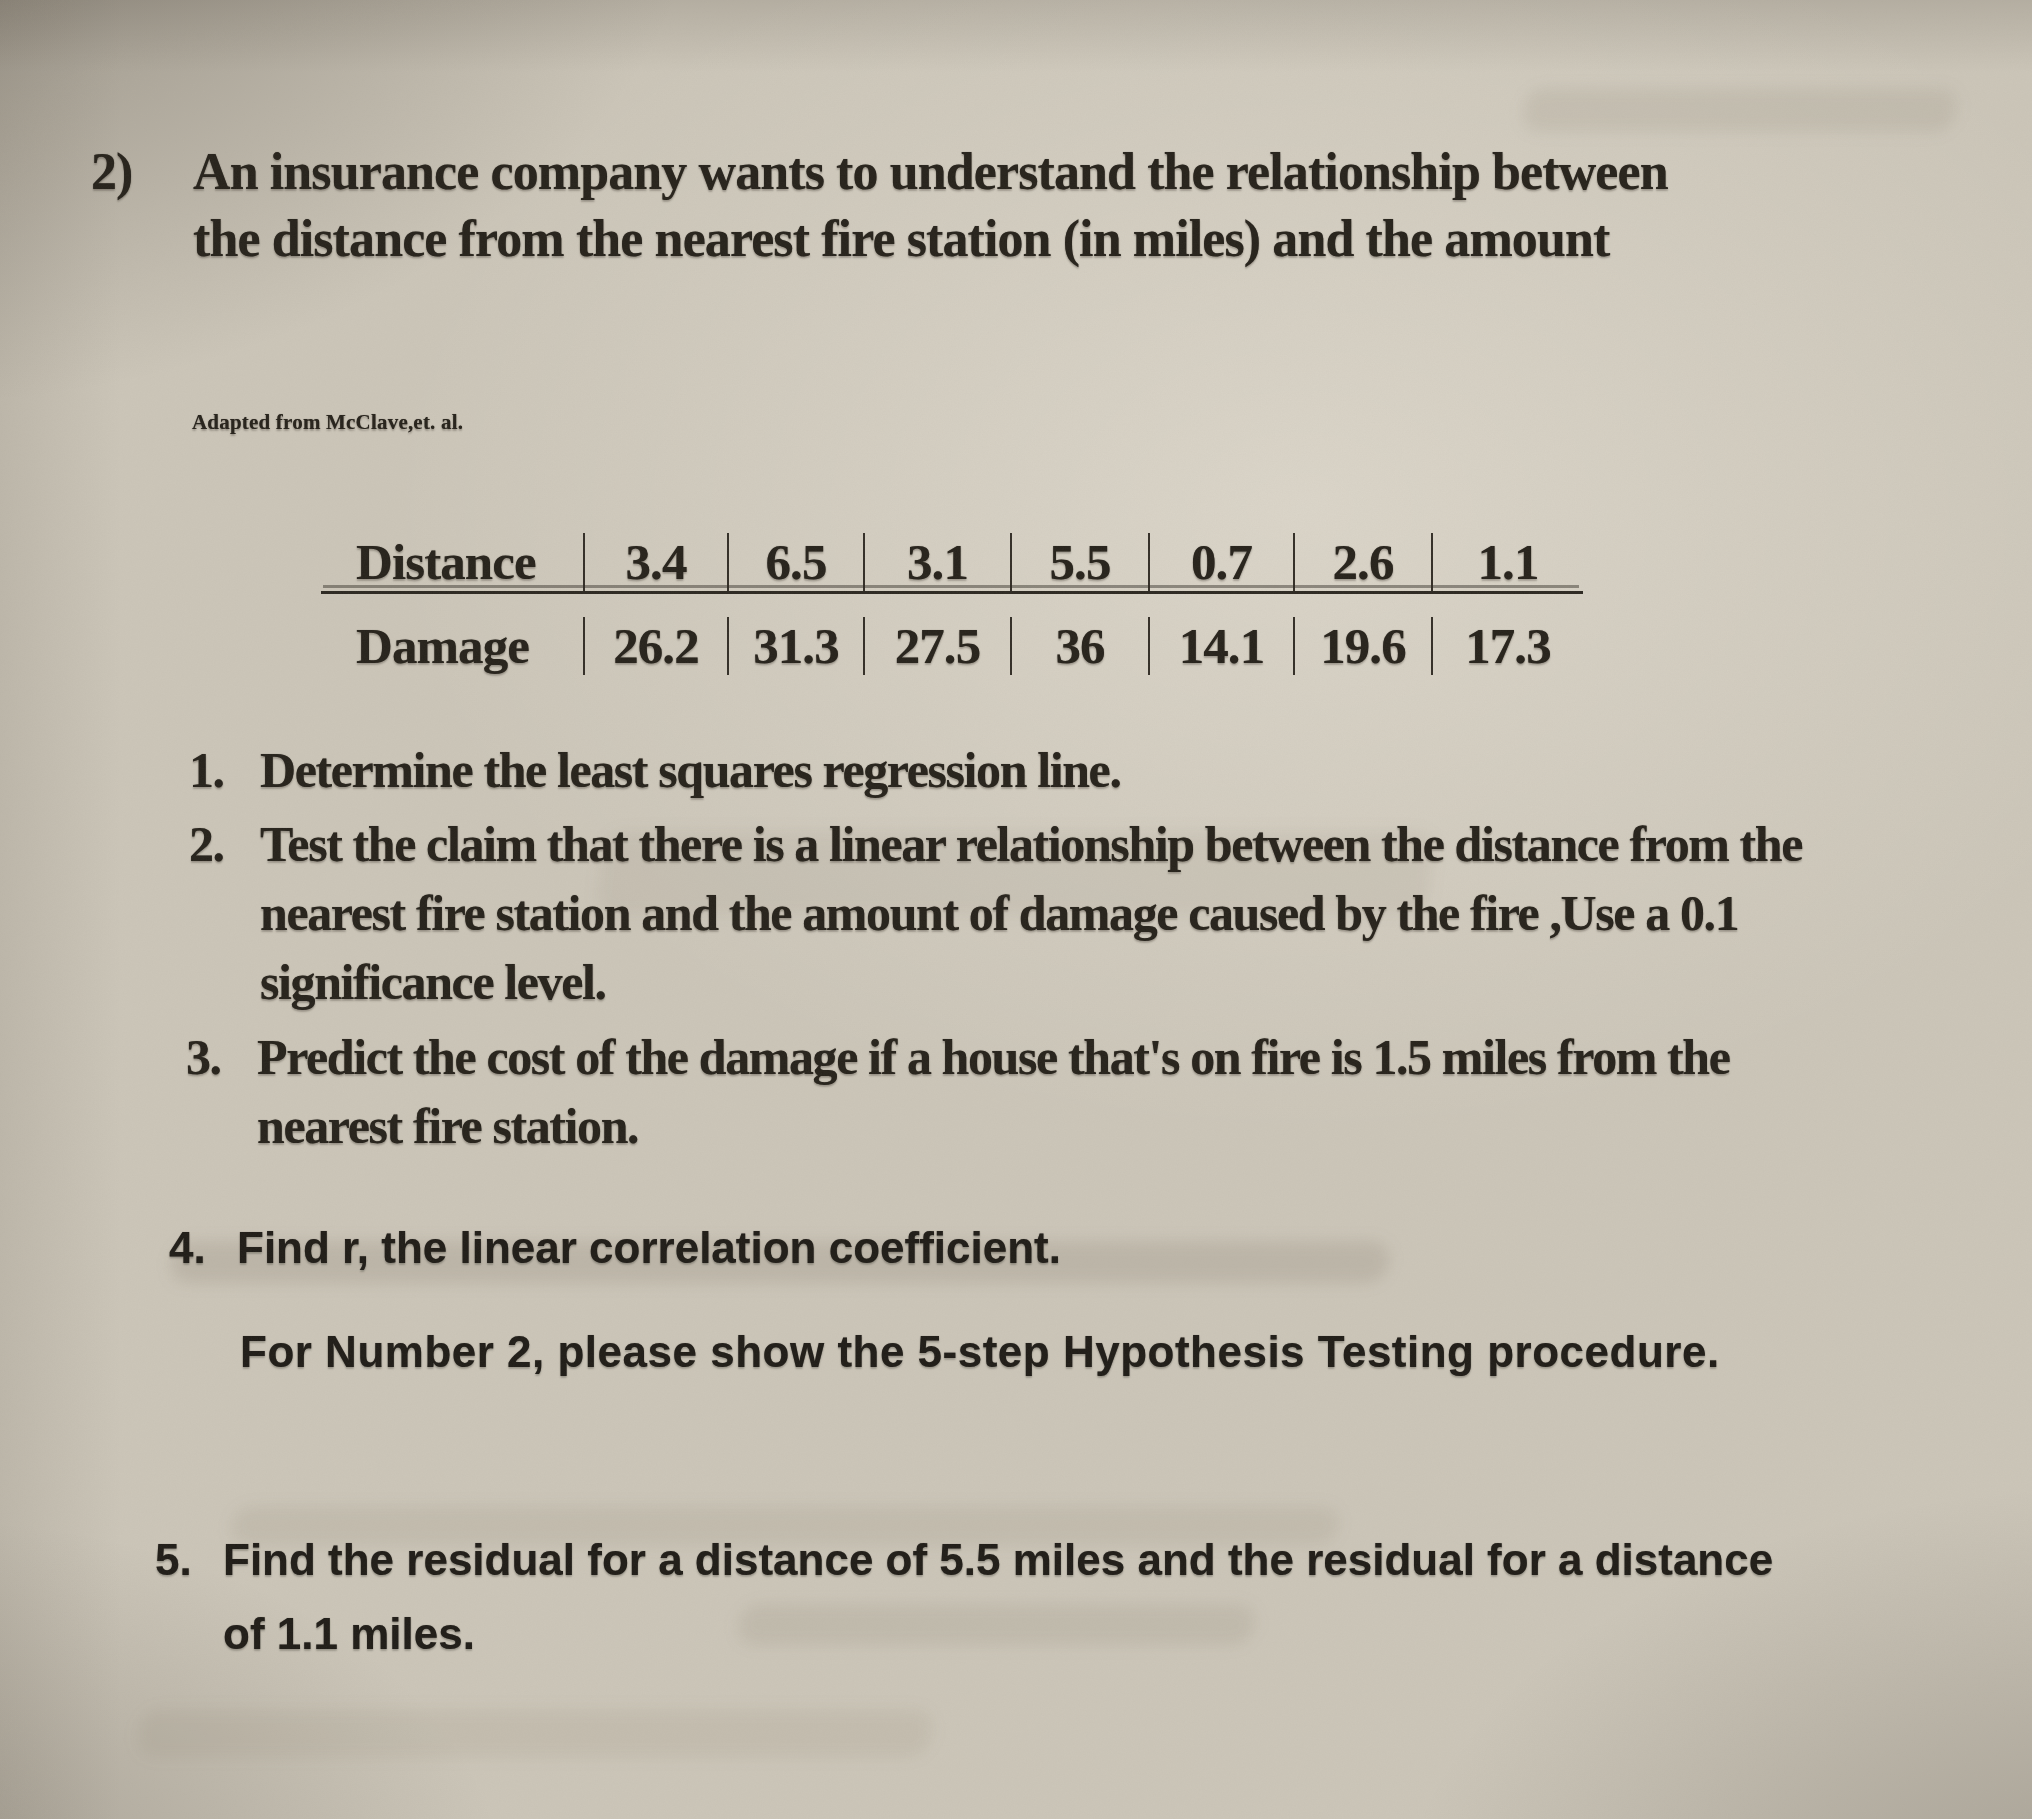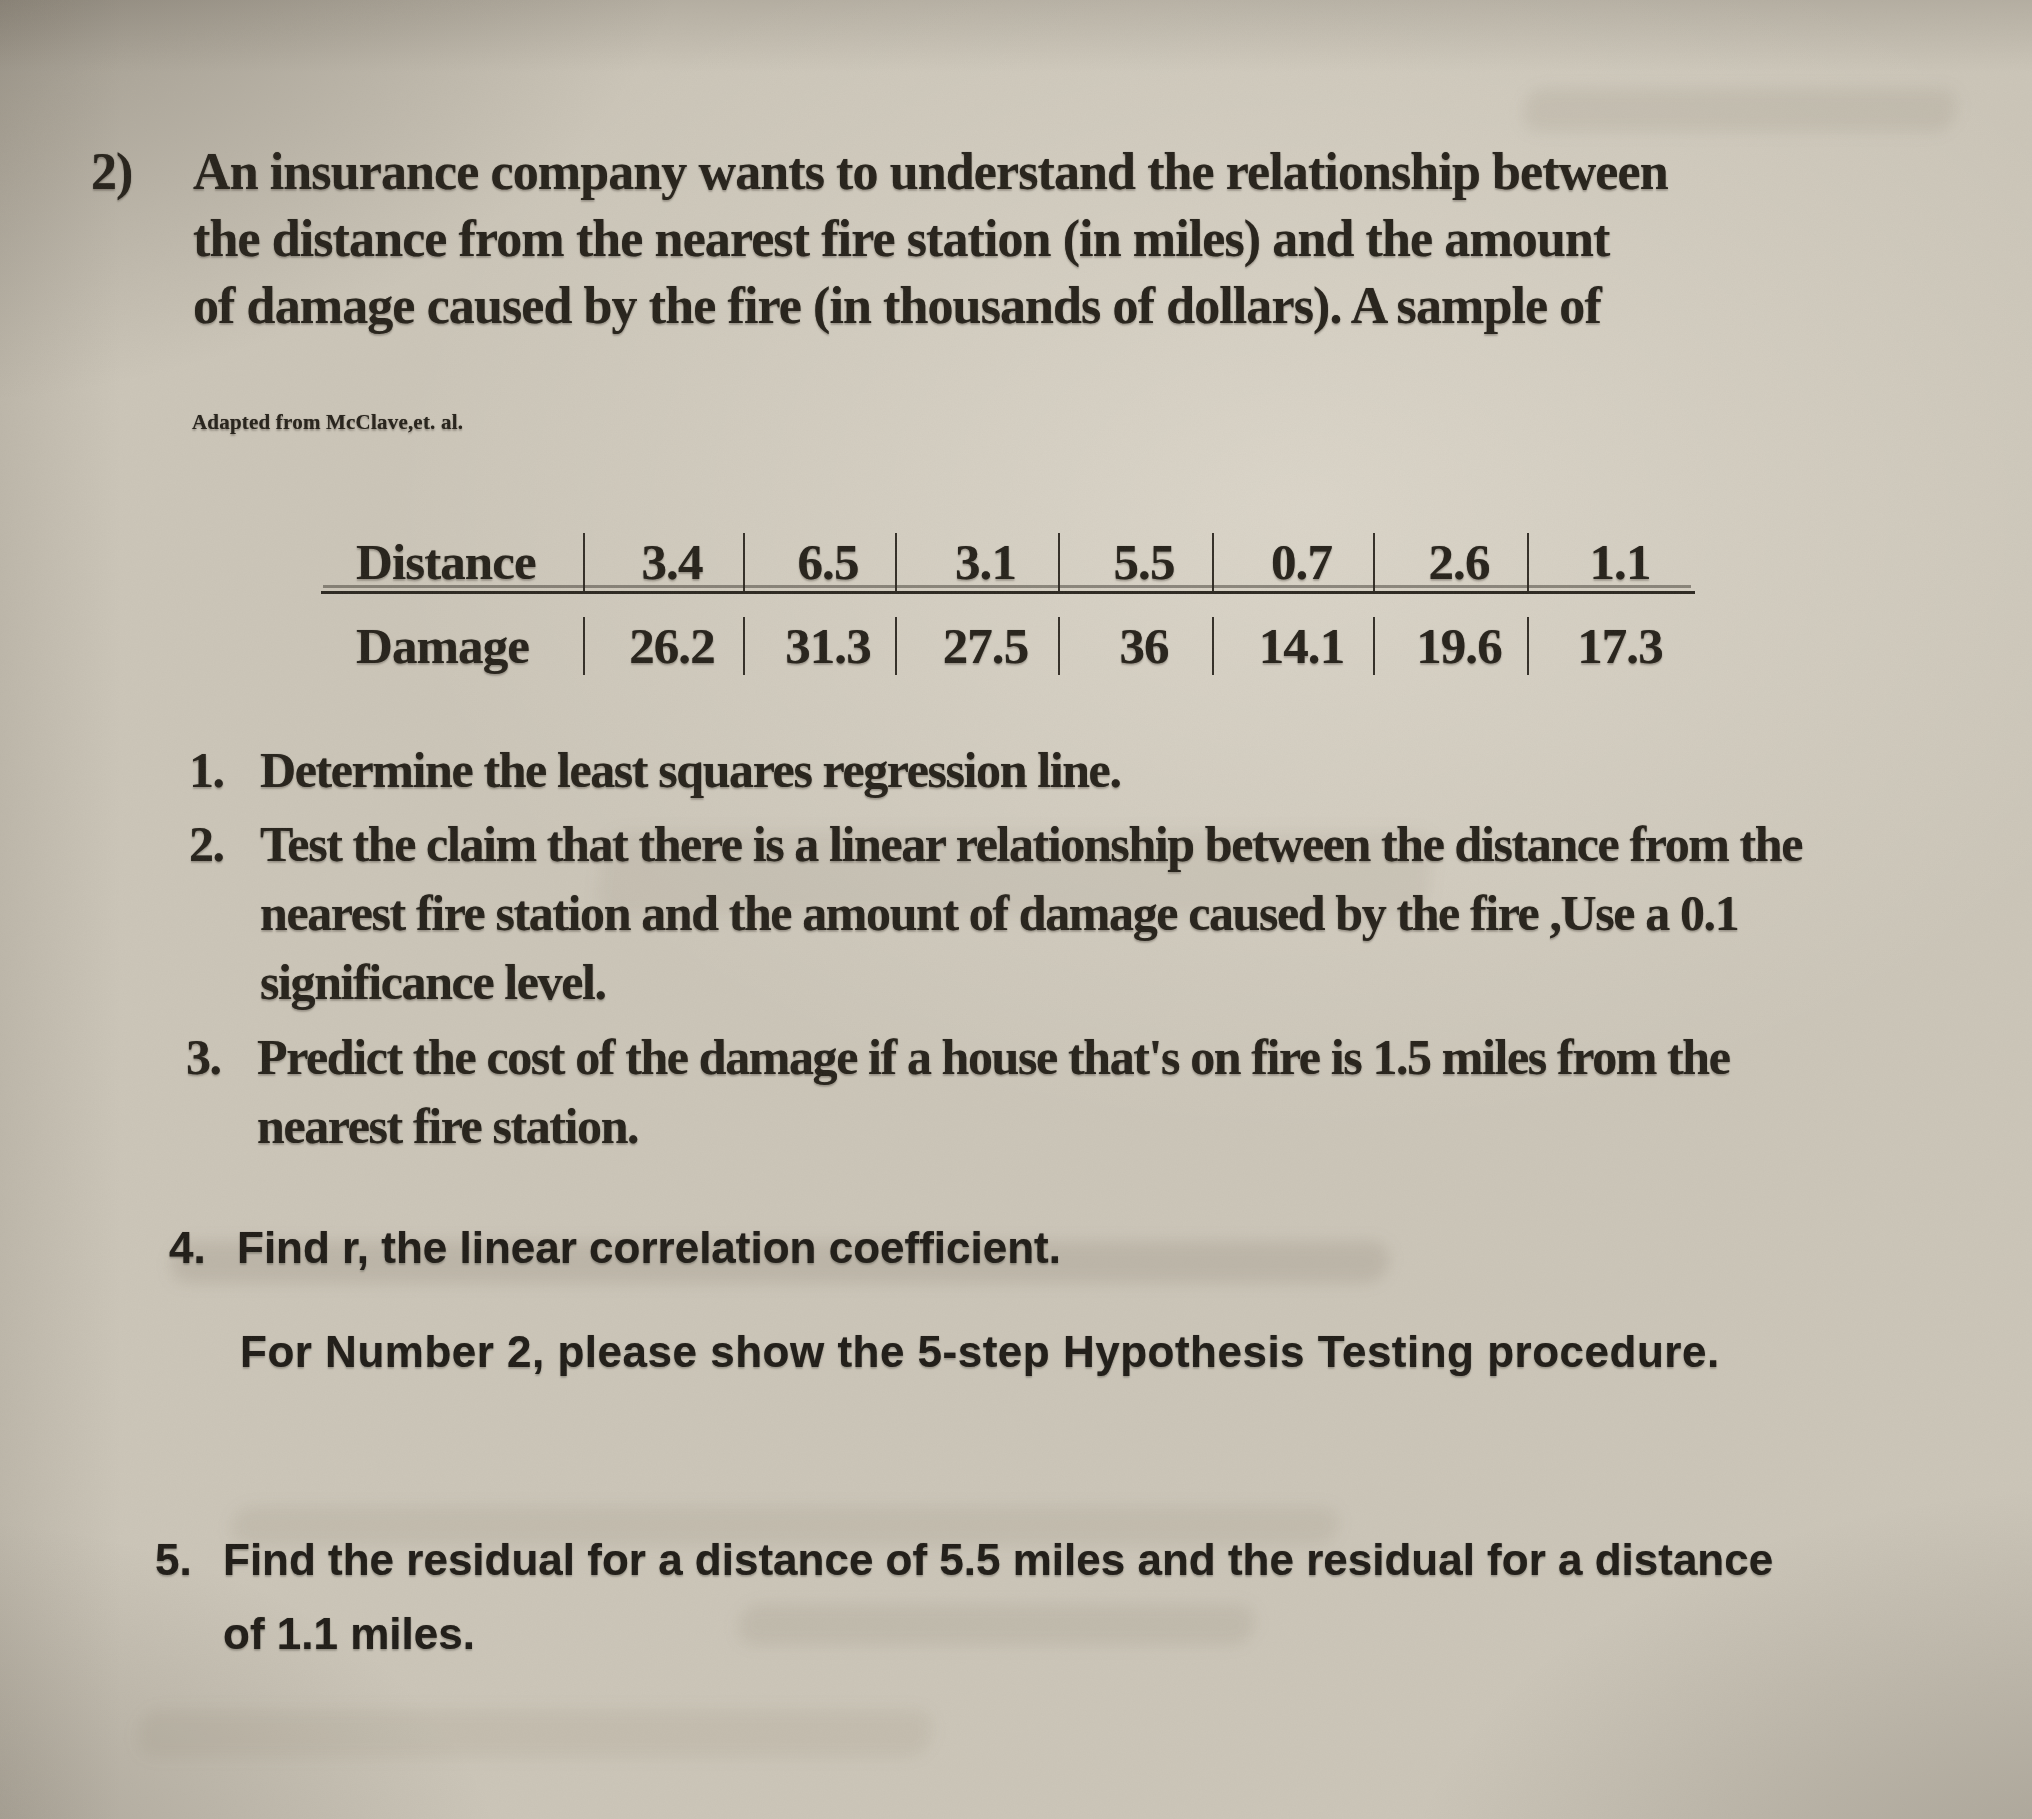--- a/index.html
+++ b/index.html
@@ -22,21 +22,21 @@
   .intro{position:absolute;left:91px;top:138px;display:flex;font-size:52px;line-height:67px;letter-spacing:-0.9px;}
   .pnum{width:102px;flex:none;}
   .source{position:absolute;left:192px;top:410px;font-size:21px;letter-spacing:0.2px;}
 
   .dtable{position:absolute;left:321px;top:513px;font-size:51px;letter-spacing:-0.9px;}
   .trow{display:flex;align-items:flex-end;height:78px;}
   .trow.bottom{border-top:3.7px solid #2c2821;position:relative;height:81px;}
   .trow.bottom::before{content:"";position:absolute;left:1.8px;right:3.7px;top:-9.2px;height:2.8px;
                        background:rgba(44,40,33,0.45);}
   .tlabel{width:262px;padding-left:35px;box-sizing:border-box;flex:none;}
-  .tcell{text-align:center;border-left:2.8px solid #332e27;flex:none;padding-left:16px;}
+  .tcell{text-align:center;border-left:2.8px solid #332e27;flex:none;}
   .c0{width:142px}.c1{width:134px}.c2{width:145px}.c3{width:136px}
   .c4{width:143px}.c5{width:136px}.c6{width:150px}
 
   .sq{position:absolute;display:flex;font-size:50px;line-height:69px;letter-spacing:-1.4px;}
   .qnum{width:71px;flex:none;}
   #q1{left:189px;top:736px;}
   #q2{left:189px;top:810px;}
   #q3{left:186px;top:1023px;}
 
   .bq{position:absolute;display:flex;font-size:44px;line-height:55px;letter-spacing:0;}
@@ -65,21 +65,20 @@
   <div class="smudge s3"></div>
   <div class="smudge s4"></div>
   <div class="smudge s5"></div>
   <div class="smudge s6"></div>
 
   <div class="intro serif">
     <span class="pnum">2)</span>
     <div class="ilines">
       <div>An insurance company wants to understand the relationship between</div>
       <div>the distance from the nearest fire station (in miles) and the amount</div>
-      <div>of damage caused by the fire (in thousands of dollars). A sample of</div>
     </div>
   </div>
 
   <div class="source serif">Adapted from McClave,et. al.</div>
 
   <div class="dtable serif">
     <div class="trow">
       <div class="tlabel">Distance</div>
       <div class="tcell c0">3.4</div>
       <div class="tcell c1">6.5</div>

